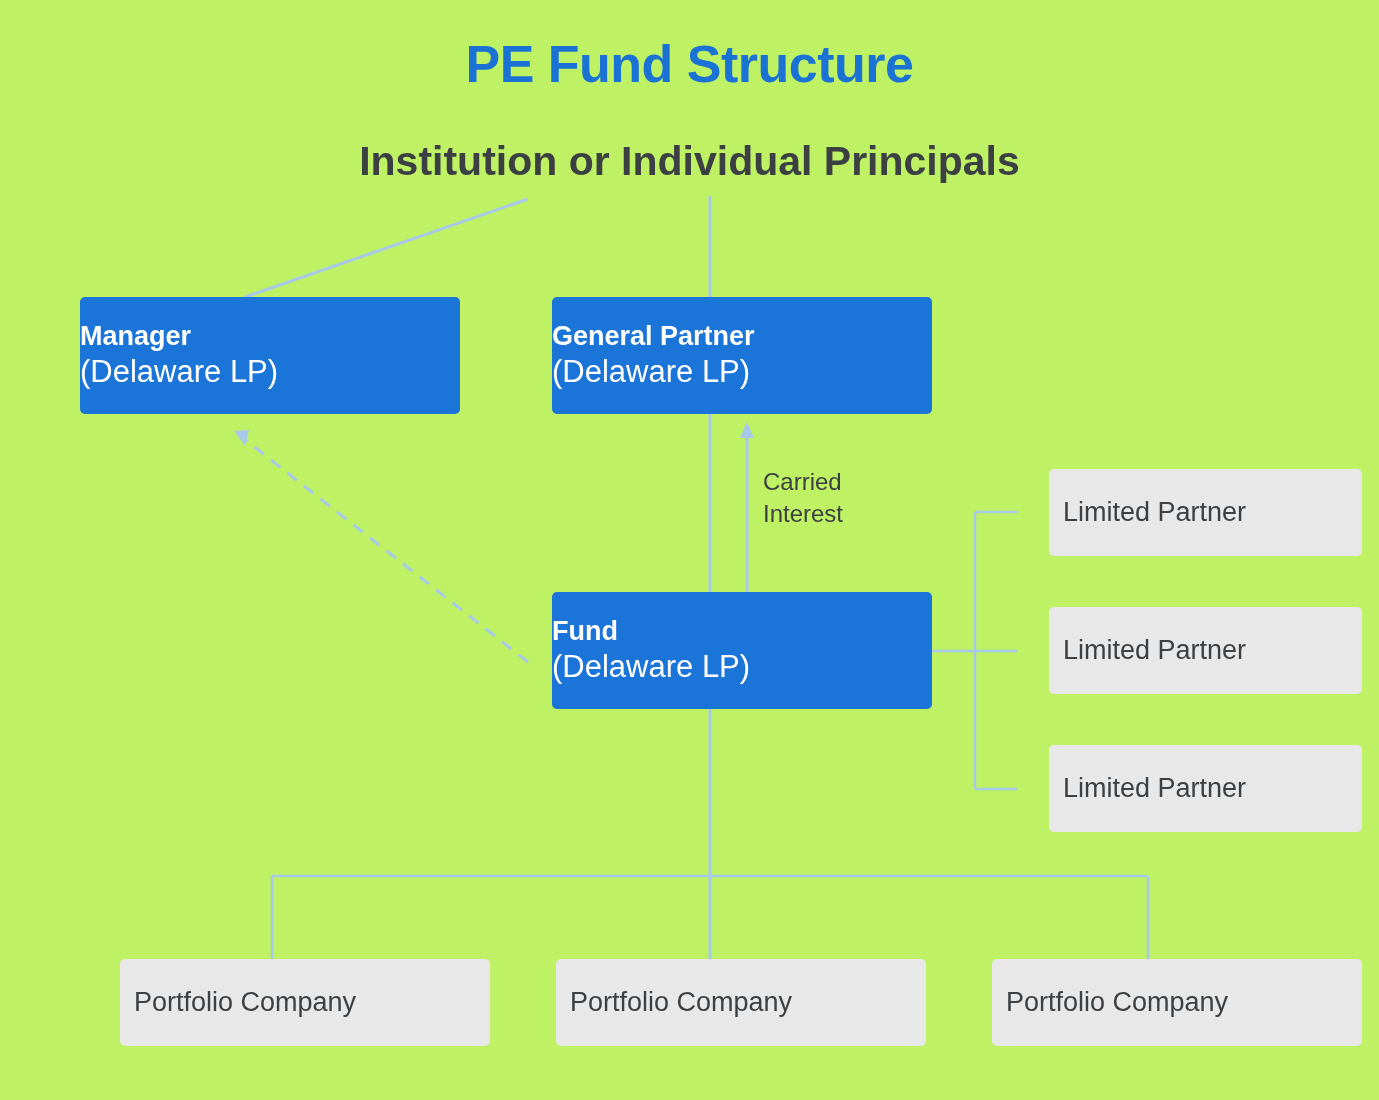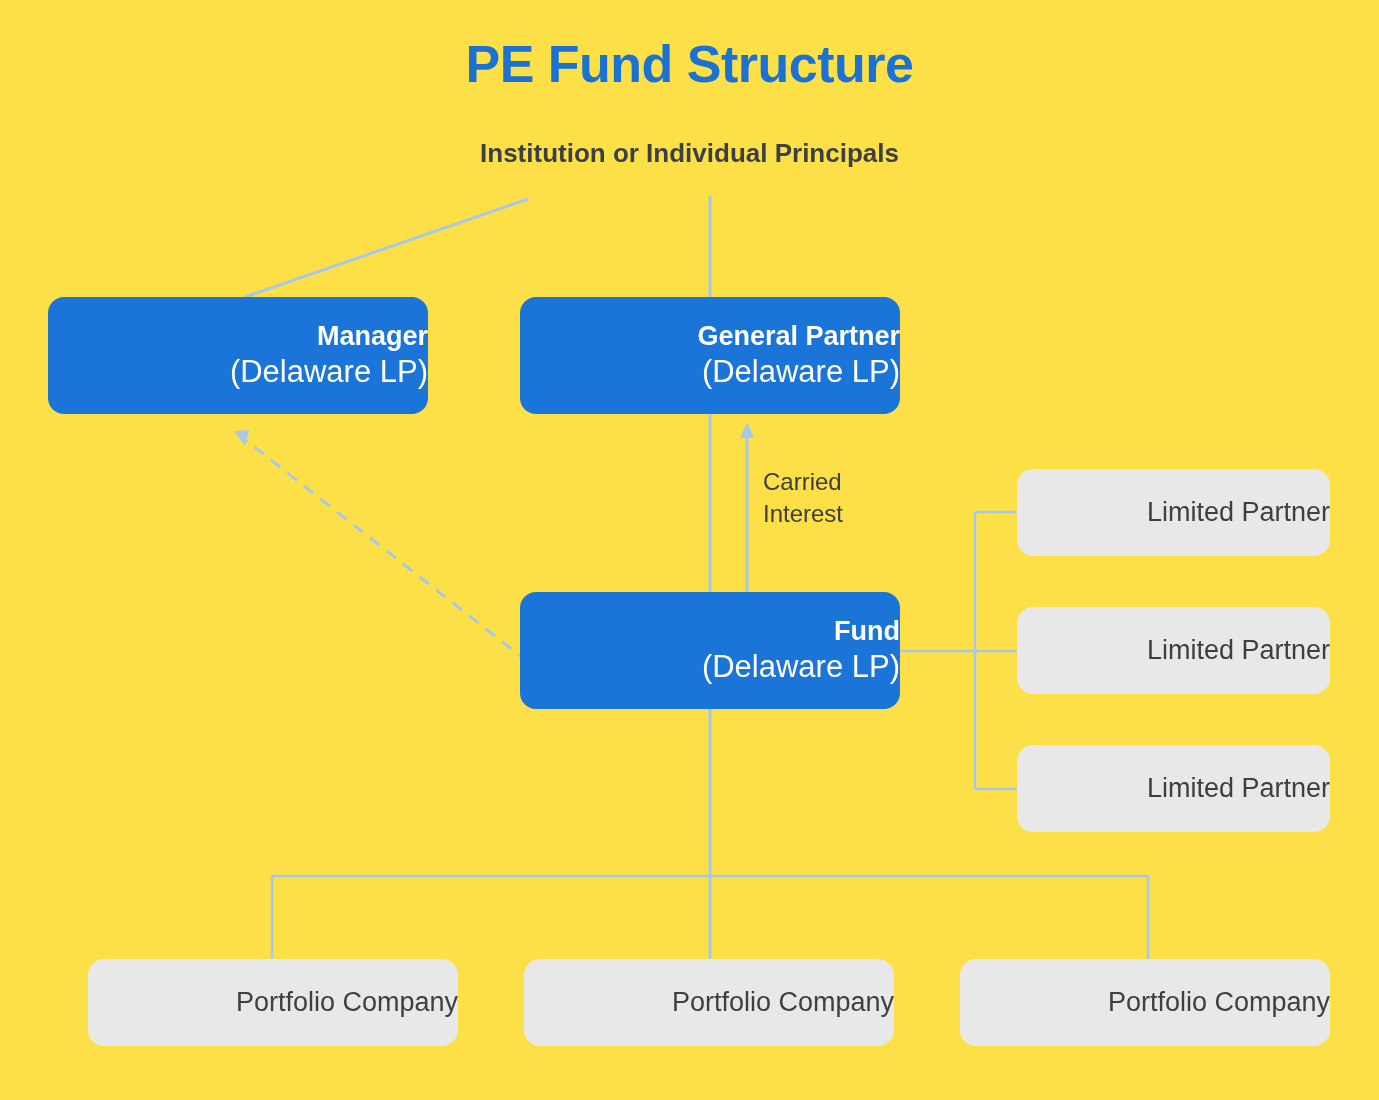--- a/index.html
+++ b/index.html
@@ -8,21 +8,21 @@
     background: #ffffff;
   }
   body {
     font-family: "Liberation Sans", sans-serif;
     -webkit-font-smoothing: antialiased;
   }
   #canvas {
     position: relative;
     width: 1379px;
     height: 1100px;
-    background: #fde047;
+    background: #bef264;
     overflow: hidden;
   }
   #wires {
     position: absolute;
     left: 0;
     top: 0;
     width: 1379px;
     height: 1100px;
     pointer-events: none;
   }
@@ -37,35 +37,36 @@
     font-weight: 700;
     color: #1a73d4;
     letter-spacing: -0.5px;
   }
   .subtitle {
     position: absolute;
     left: 0;
     top: 138px;
     width: 1379px;
     text-align: center;
-    font-size: 26px;
+    font-size: 41px;
     font-weight: 700;
     color: #3c4043;
   }
 
   .node {
     position: absolute;
     box-sizing: border-box;
     display: flex;
     flex-direction: column;
-    align-items: flex-end;
+    align-items: flex-start;
     justify-content: center;
-    border-radius: 16px;
+    border-radius: 5px;
     text-align: center;
     line-height: 1.22;
+    margin-left: 32px;
   }
   .node.blue {
     background: #1b74d8;
     color: #ffffff;
     font-weight: 700;
     font-size: 27px;
   }
   .node.blue .line2 {
     font-weight: 400;
     font-size: 31px;

